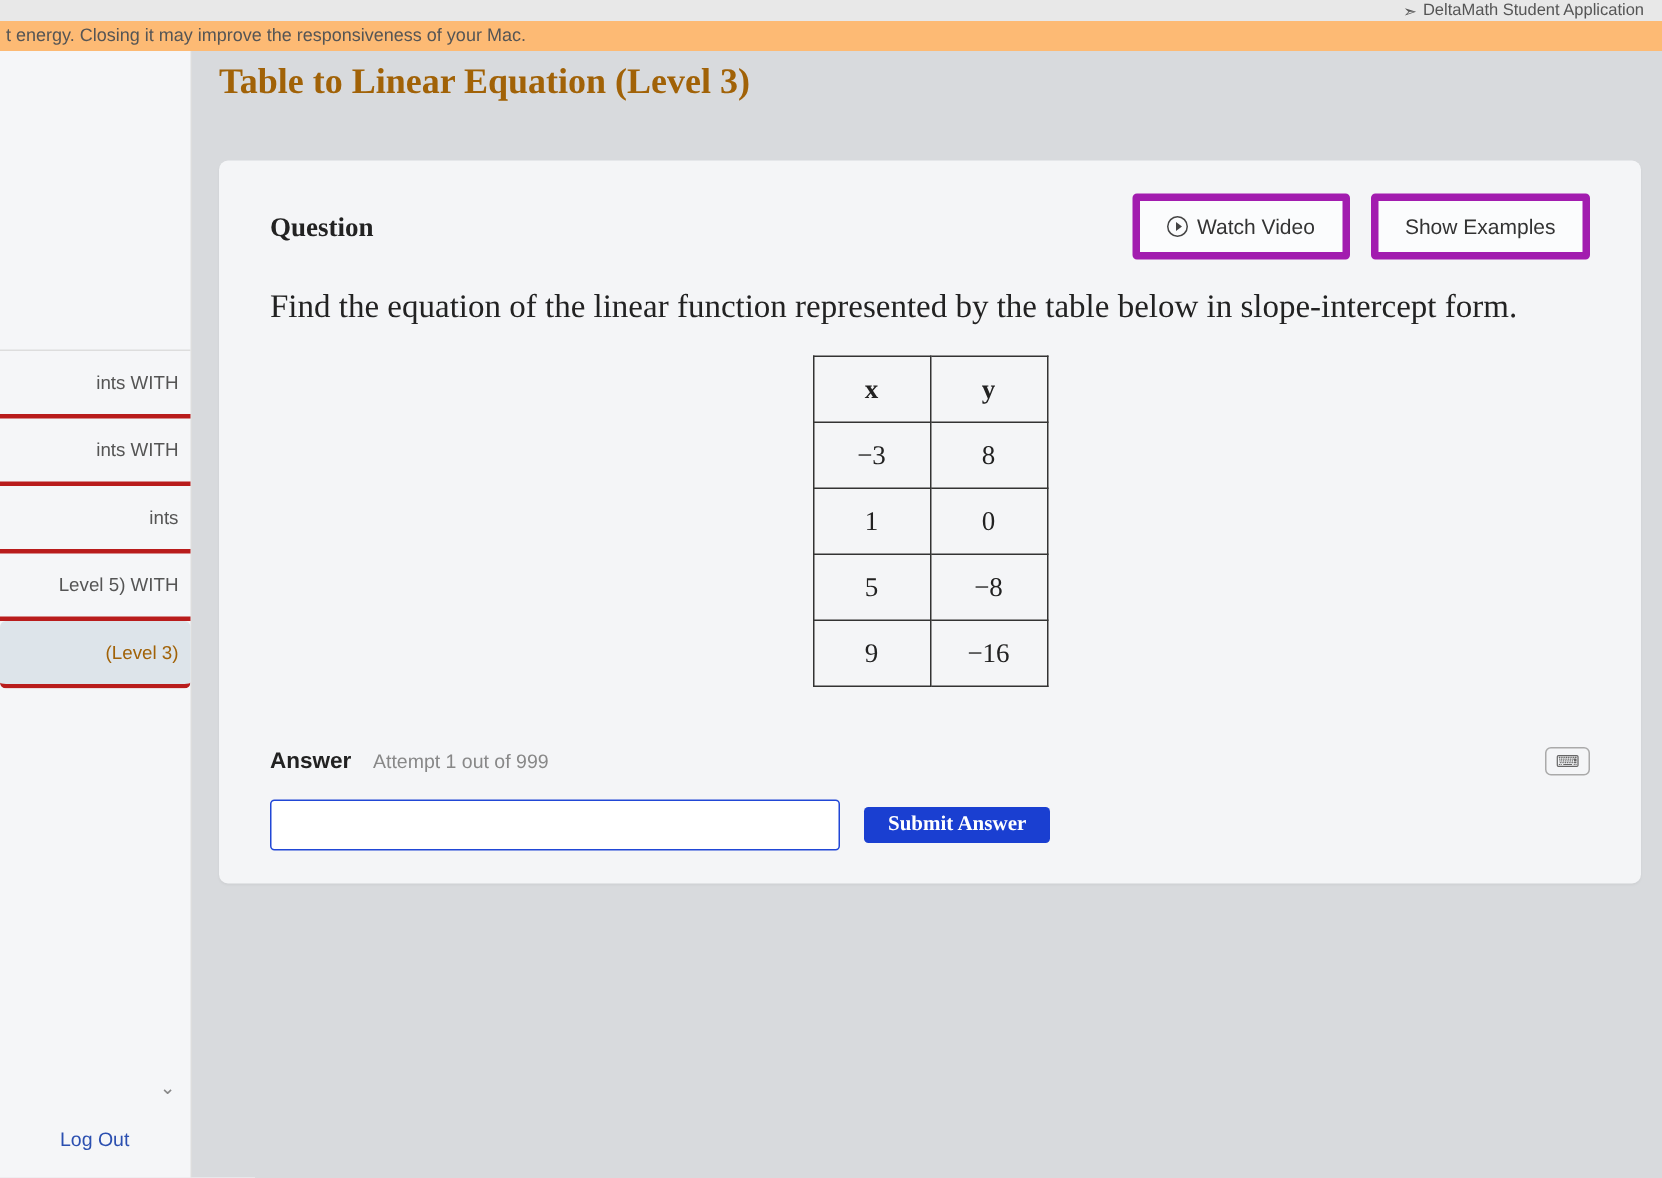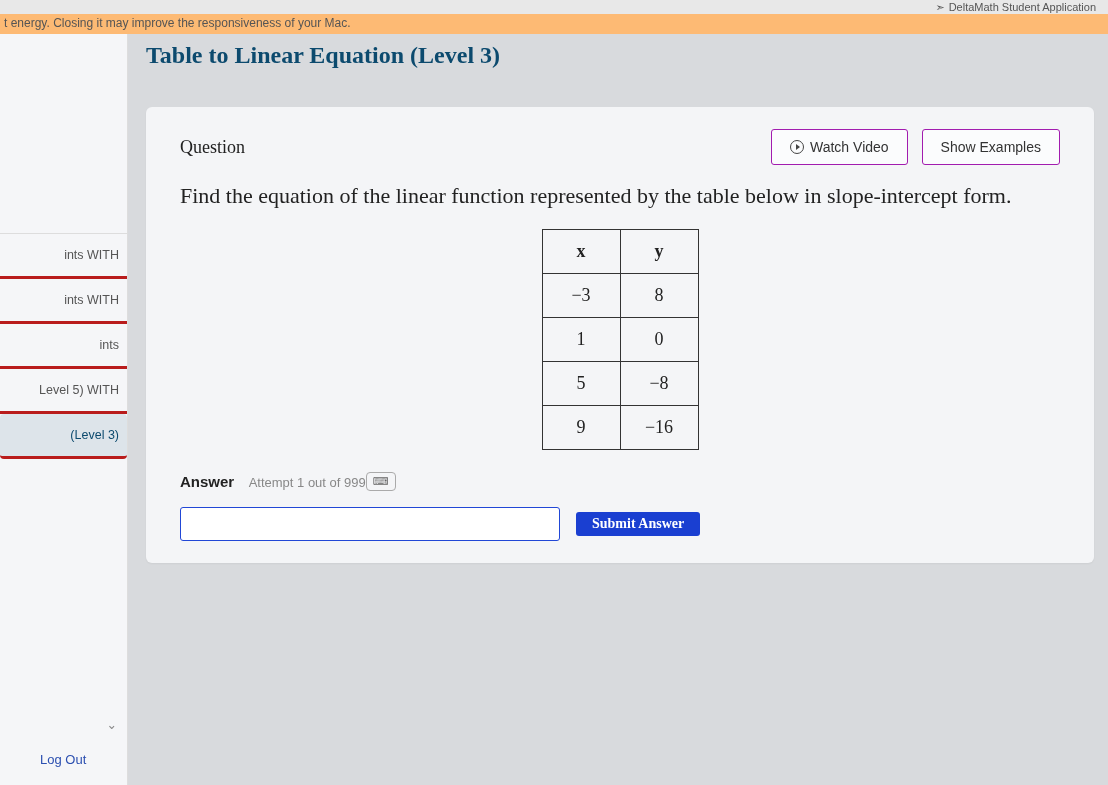--- a/index.html
+++ b/index.html
@@ -46,21 +46,21 @@
   .sidebar-spacer { height: 200px; border-bottom: 1px solid #ddd; }
   .sidebar-item {
     padding: 14px 8px;
     border-bottom: 3px solid #b91c1c;
     text-align: right;
     cursor: pointer;
   }
   .sidebar-item.active {
     background: #dde4ea;
     border-radius: 4px;
-    color: #0c4a6e;
+    color: #a16207;
   }
   .sidebar-bottom {
     margin-top: auto;
     padding: 10px;
     display:flex; justify-content: space-between; align-items:center;
   }
   .logout {
     color: #2b4fb0;
     font-size: 13px;
     padding: 10px 20px 20px 40px;
@@ -70,21 +70,21 @@
 
   .main {
     flex: 1;
     padding: 0 0 0 18px;
     overflow: hidden;
   }
   .page-title {
     font-family: Georgia, serif;
     font-size: 24px;
     font-weight: 700;
-    color: #0c4a6e;
+    color: #a16207;
     padding: 8px 0 16px 0;
   }
   .card {
     background: #f4f5f7;
     border-radius: 6px;
     padding: 22px 34px;
     margin-right: 14px;
     box-shadow: 0 1px 2px rgba(0,0,0,.05);
   }
   .score-row {
@@ -107,30 +107,30 @@
   }
   .question-card {
     margin-top: 22px;
   }
   .q-header {
     display:flex; align-items:center; justify-content: space-between;
     margin-bottom: 18px;
   }
   .q-title {
     font-family: Georgia, serif;
-    font-weight: 400;
+    font-weight: 700;
     font-size: 18px;
   }
   .q-actions { display:flex; gap:14px; }
   .btn-outline {
     font-family: -apple-system, Helvetica, Arial, sans-serif;
     font-size: 14px;
     color: #333;
     background: #fbfcfd;
-    border: 1px solid #a21caf;
+    border: 5px solid #a21caf;
     border-radius: 3px;
     padding: 9px 18px;
     cursor: pointer;
     display:flex; align-items:center; gap:6px;
   }
   .play-icon {
     width:14px; height:14px; border:1.5px solid #444; border-radius:50%;
     display:inline-flex; align-items:center; justify-content:center;
   }
   .play-icon::after{
@@ -151,22 +151,22 @@
     font-size: 18px;
   }
   .data-table th, .data-table td {
     border: 1px solid #333;
     width: 78px; height: 44px;
     text-align: center;
     font-weight: normal;
   }
   .data-table th { font-weight: 700; }
   .answer-row {
-    margin-top: 22px;
-    display:flex; align-items:center; justify-content: flex-start;
+    margin-top: 40px;
+    display:flex; align-items:center; justify-content: space-between;
     font-family: -apple-system, Helvetica, Arial, sans-serif;
   }
   .answer-label { font-weight:700; font-size:15px; }
   .attempt { color:#888; font-size:13px; margin-left:10px; font-weight:normal;}
   .kbd-icon {
     border:1px solid #aaa; border-radius:4px; padding:2px 6px; font-size:11px; color:#666;
     font-family: -apple-system, sans-serif;
   }
   .submit-row {
     margin-top: 16px;

